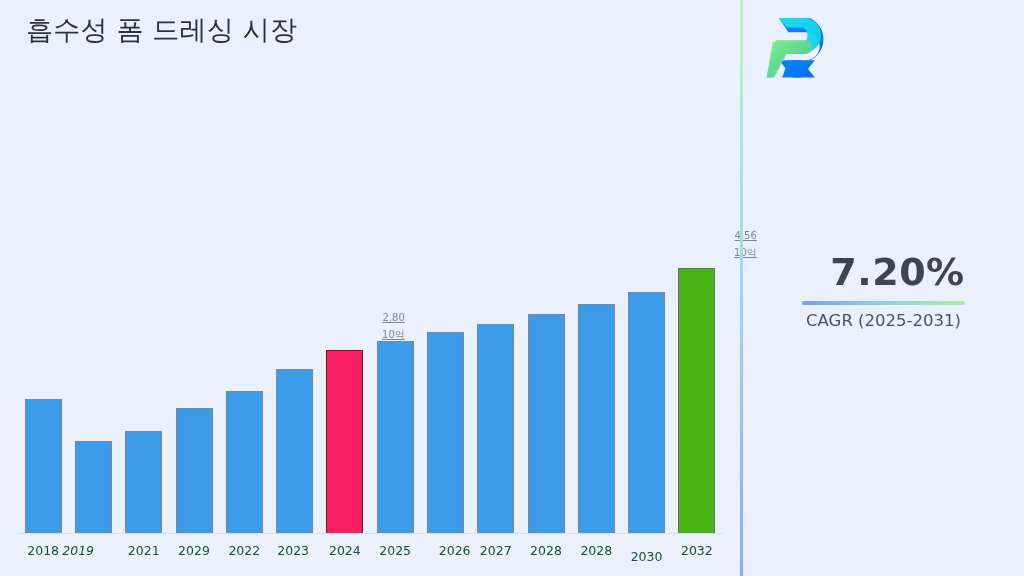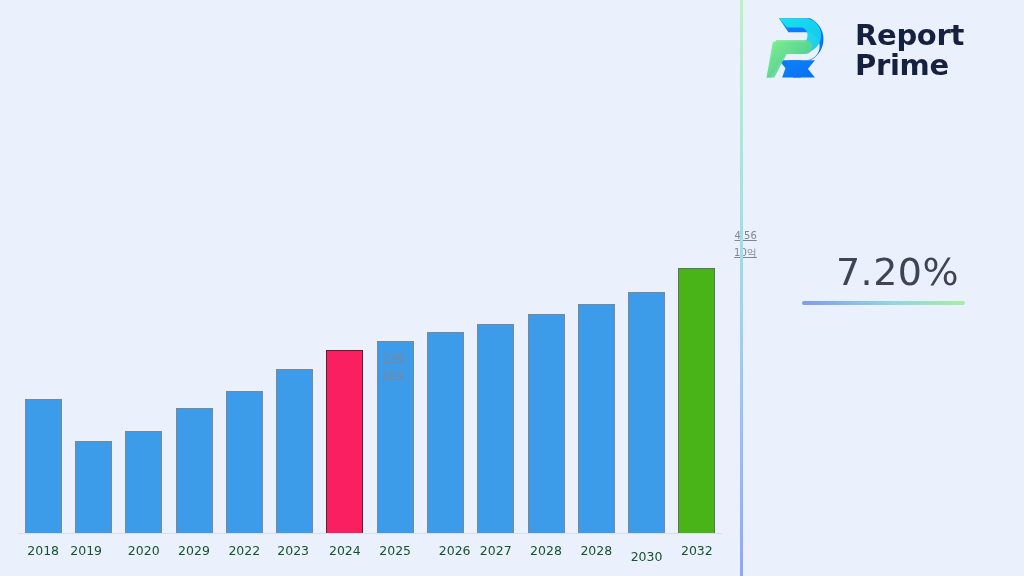--- a/index.html
+++ b/index.html
@@ -65,67 +65,68 @@
   .logo-mark { width: 78px; height: 78px; flex: 0 0 auto; }
   .logo-text {
     font-size: 29px; font-weight: 700; color: #16203f;
     line-height: 1.02; letter-spacing: -0.3px;
   }
 
   .cagr-block {
     position: absolute; left: 0; top: 250px; width: 281px; text-align: center;
   }
   .cagr-value {
-    font-size: 38px; font-weight: 400; color: #3e4452; letter-spacing: 0.5px; margin-left: 28px;
+    font-size: 38px; font-weight: 700; color: #3e4452; letter-spacing: 0.5px; margin-left: 28px;
   }
   .cagr-rule {
     width: 163px; height: 4px; margin: 7px auto 6px auto;
     background: linear-gradient(to right, #7d9cf5 0%, #8fd6e2 55%, #a8ef9e 100%);
     border-radius: 2px;
   }
   .cagr-caption { font-size: 16.5px; color: #4a5260; }
 </style>
 </head>
 <body>
 
 <div id="root">
 
+  <h1 class="chart-title">흡수성 폼 드레싱 시장</h1>
 
   <div class="chart-area">
     <div class="baseline"></div>
     <div id="bars-layer">
         <div class="bar" style="left: 25px; width: 37px; height: 134px;"></div>
         <div class="bar" style="left: 75px; width: 37px; height: 92px;"></div>
         <div class="bar" style="left: 125px; width: 37px; height: 102px;"></div>
         <div class="bar" style="left: 176px; width: 37px; height: 125px;"></div>
         <div class="bar" style="left: 226px; width: 37px; height: 142px;"></div>
         <div class="bar" style="left: 276px; width: 37px; height: 164px;"></div>
         <div class="bar highlight-current" style="left: 326px; width: 37px; height: 183px;"></div>
         <div class="bar" style="left: 377px; width: 37px; height: 192px;"></div>
         <div class="bar" style="left: 427px; width: 37px; height: 201px;"></div>
         <div class="bar" style="left: 477px; width: 37px; height: 209px;"></div>
         <div class="bar" style="left: 528px; width: 37px; height: 219px;"></div>
         <div class="bar" style="left: 578px; width: 37px; height: 229px;"></div>
         <div class="bar" style="left: 628px; width: 37px; height: 241px;"></div>
         <div class="bar highlight-forecast" style="left: 678px; width: 37px; height: 265px;"></div>
       </div>
     <div id="labels-layer">
-        <div class="bar-label" style="left: 284.857px; width: 120px; top: 309px; margin-top: 40px;">
+        <div class="bar-label" style="left: 284.857px; width: 120px; top: 309px;">
           <div>2.80</div>
           <div>10억</div>
         </div>
         <div class="bar-label" style="left: 636.857px; width: 120px; top: 227px;">
           <div>4.56</div>
           <div>10억</div>
         </div>
       </div>
     <div id="ticks-layer">
         <div class="tick-label" style="left: 18px; width: 50.2857px;">2018</div>
-        <div class="tick-label" style="left: 61px; width: 50.2857px;">2019</div>
-        <div class="tick-label" style="left: 118.571px; width: 50.2857px;">2020</div>
+        <div class="tick-label" style="left: 53px; width: 50.2857px; font-style: italic;">2019</div>
+        <div class="tick-label" style="left: 118.571px; width: 50.2857px;">2021</div>
         <div class="tick-label" style="left: 168.857px; width: 50.2857px;">2029</div>
         <div class="tick-label" style="left: 219.143px; width: 50.2857px;">2022</div>
         <div class="tick-label" style="left: 268px; width: 50.2857px;">2023</div>
         <div class="tick-label" style="left: 319.714px; width: 50.2857px;">2024</div>
         <div class="tick-label" style="left: 370px; width: 50.2857px;">2025</div>
         <div class="tick-label" style="left: 420.286px; width: 50.2857px; text-align: right;">2026</div>
         <div class="tick-label" style="left: 470.571px; width: 50.2857px;">2027</div>
         <div class="tick-label" style="left: 520.857px; width: 50.2857px;">2028</div>
         <div class="tick-label" style="left: 571.143px; width: 50.2857px;">2028</div>
         <div class="tick-label" style="left: 621.429px; width: 50.2857px; margin-top: 6px;">2030</div>
@@ -154,25 +155,22 @@
               <stop offset="100%" stop-color="#3fbf9a"></stop>
             </linearGradient>
           </defs>
           <path d="M18 8 H58 A30 30 0 0 1 58 62 H46 L64 84 H36 L18 62 H52 A16 16 0 0 0 52 26 H30 Z" fill="url(#gBlue)"></path>
           <path d="M18 8 H50 A22 22 0 0 1 50 52 H40 L30 40 H48 A11 11 0 0 0 48 20 H28 Z" fill="url(#gCyan)" opacity="0.95"></path>
           <path d="M10 38 H50 A8 8 0 0 1 50 54 H26 L8 84 H2 L10 38 Z" fill="url(#gGreen)" opacity="0.92"></path>
           <path d="M14 36 H52 A9 9 0 0 1 52 54 H28 L12 84 H2 Z" fill="url(#gGreen)" opacity="0.85"></path>
           <path d="M30 62 H64 L46 84 H22 Z" fill="url(#gBlue)"></path>
         </svg>
       </span>
-      <span class="logo-text">
-        <span>Report</span><br>
-        <span>Prime</span>
-      </span>
     </div>
 
     <div class="cagr-block">
       <div class="cagr-value">7.20%</div>
       <div class="cagr-rule"></div>
+      <div class="cagr-caption">CAGR (2025-2031)</div>
     </div>
 
   </div>
 </div>
 
 </body></html>

